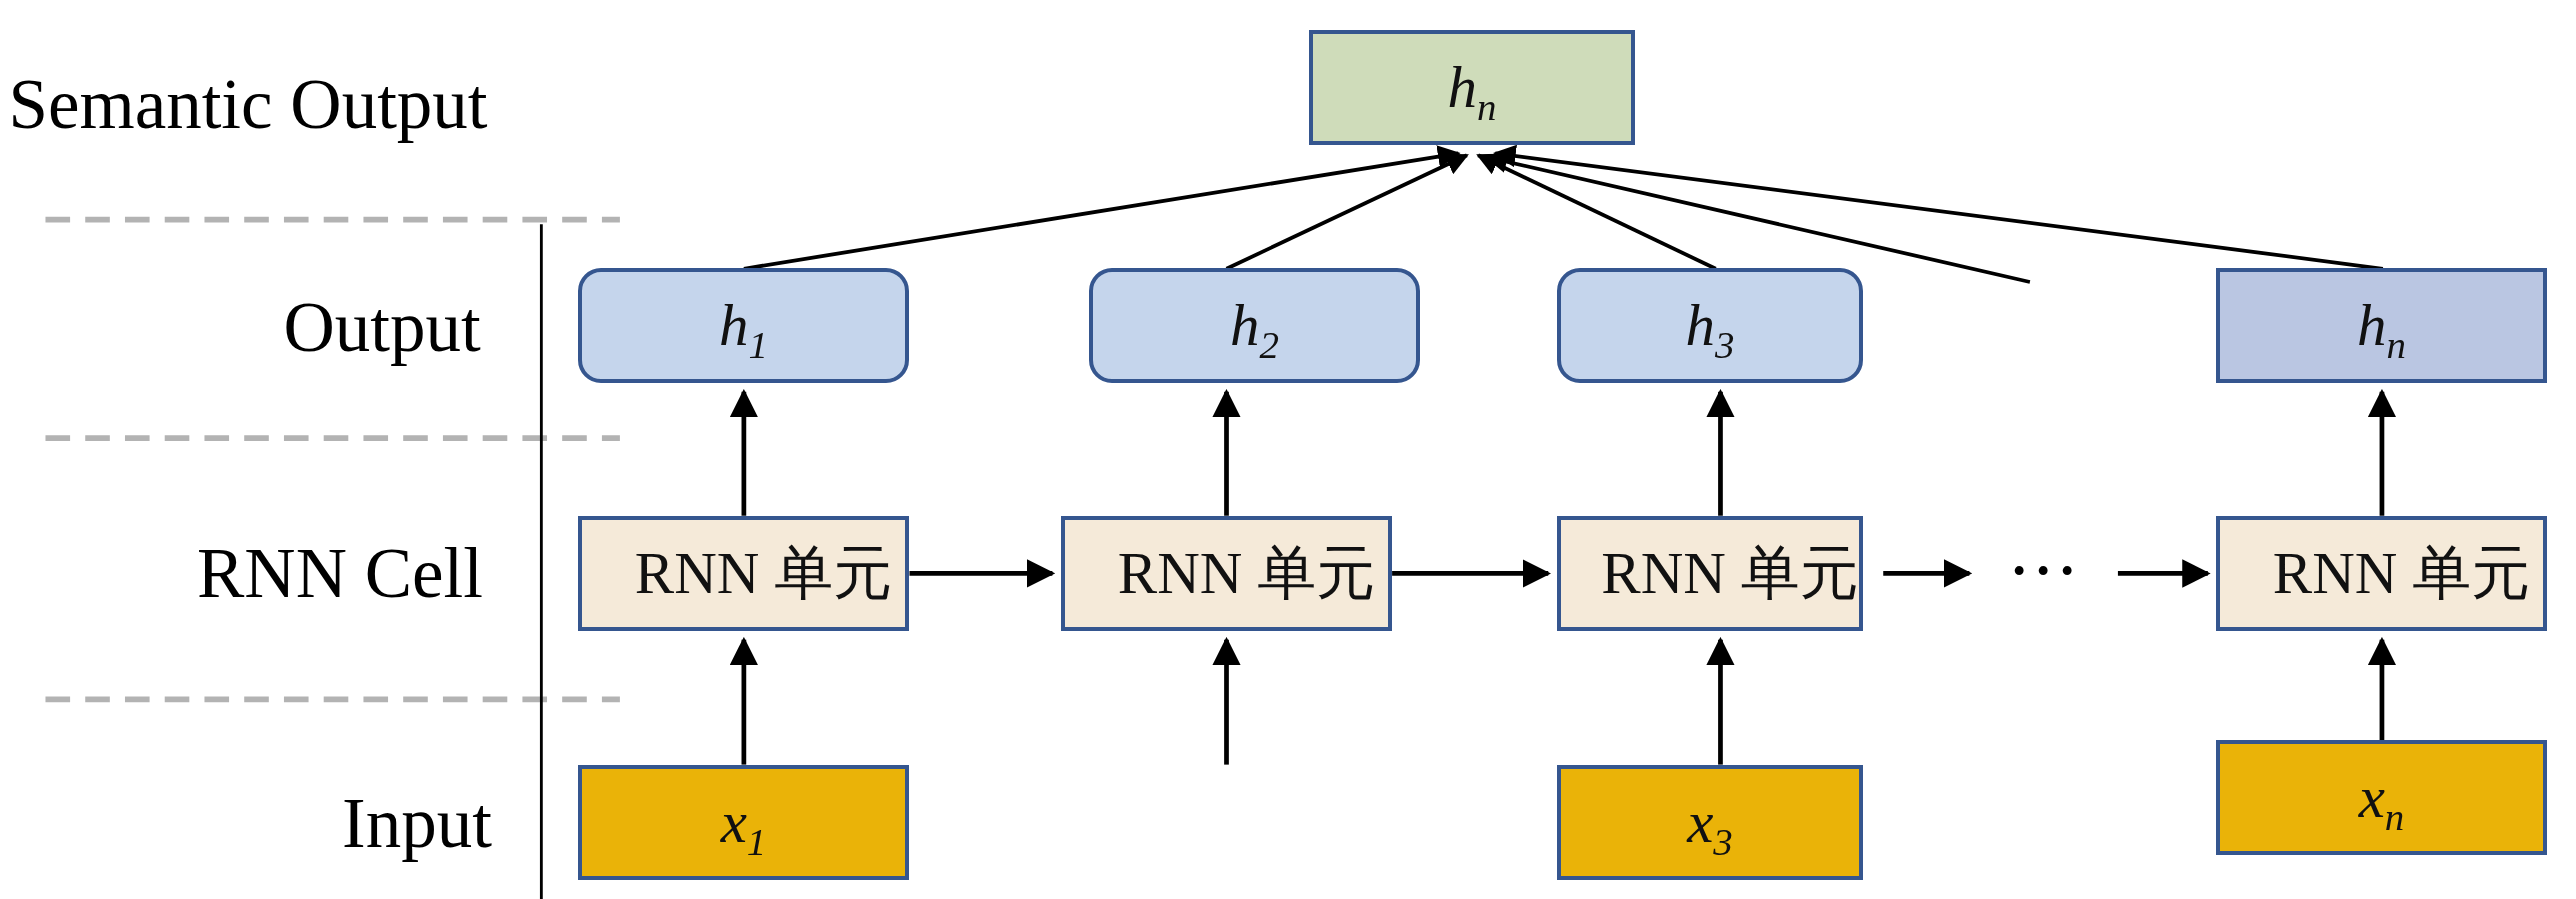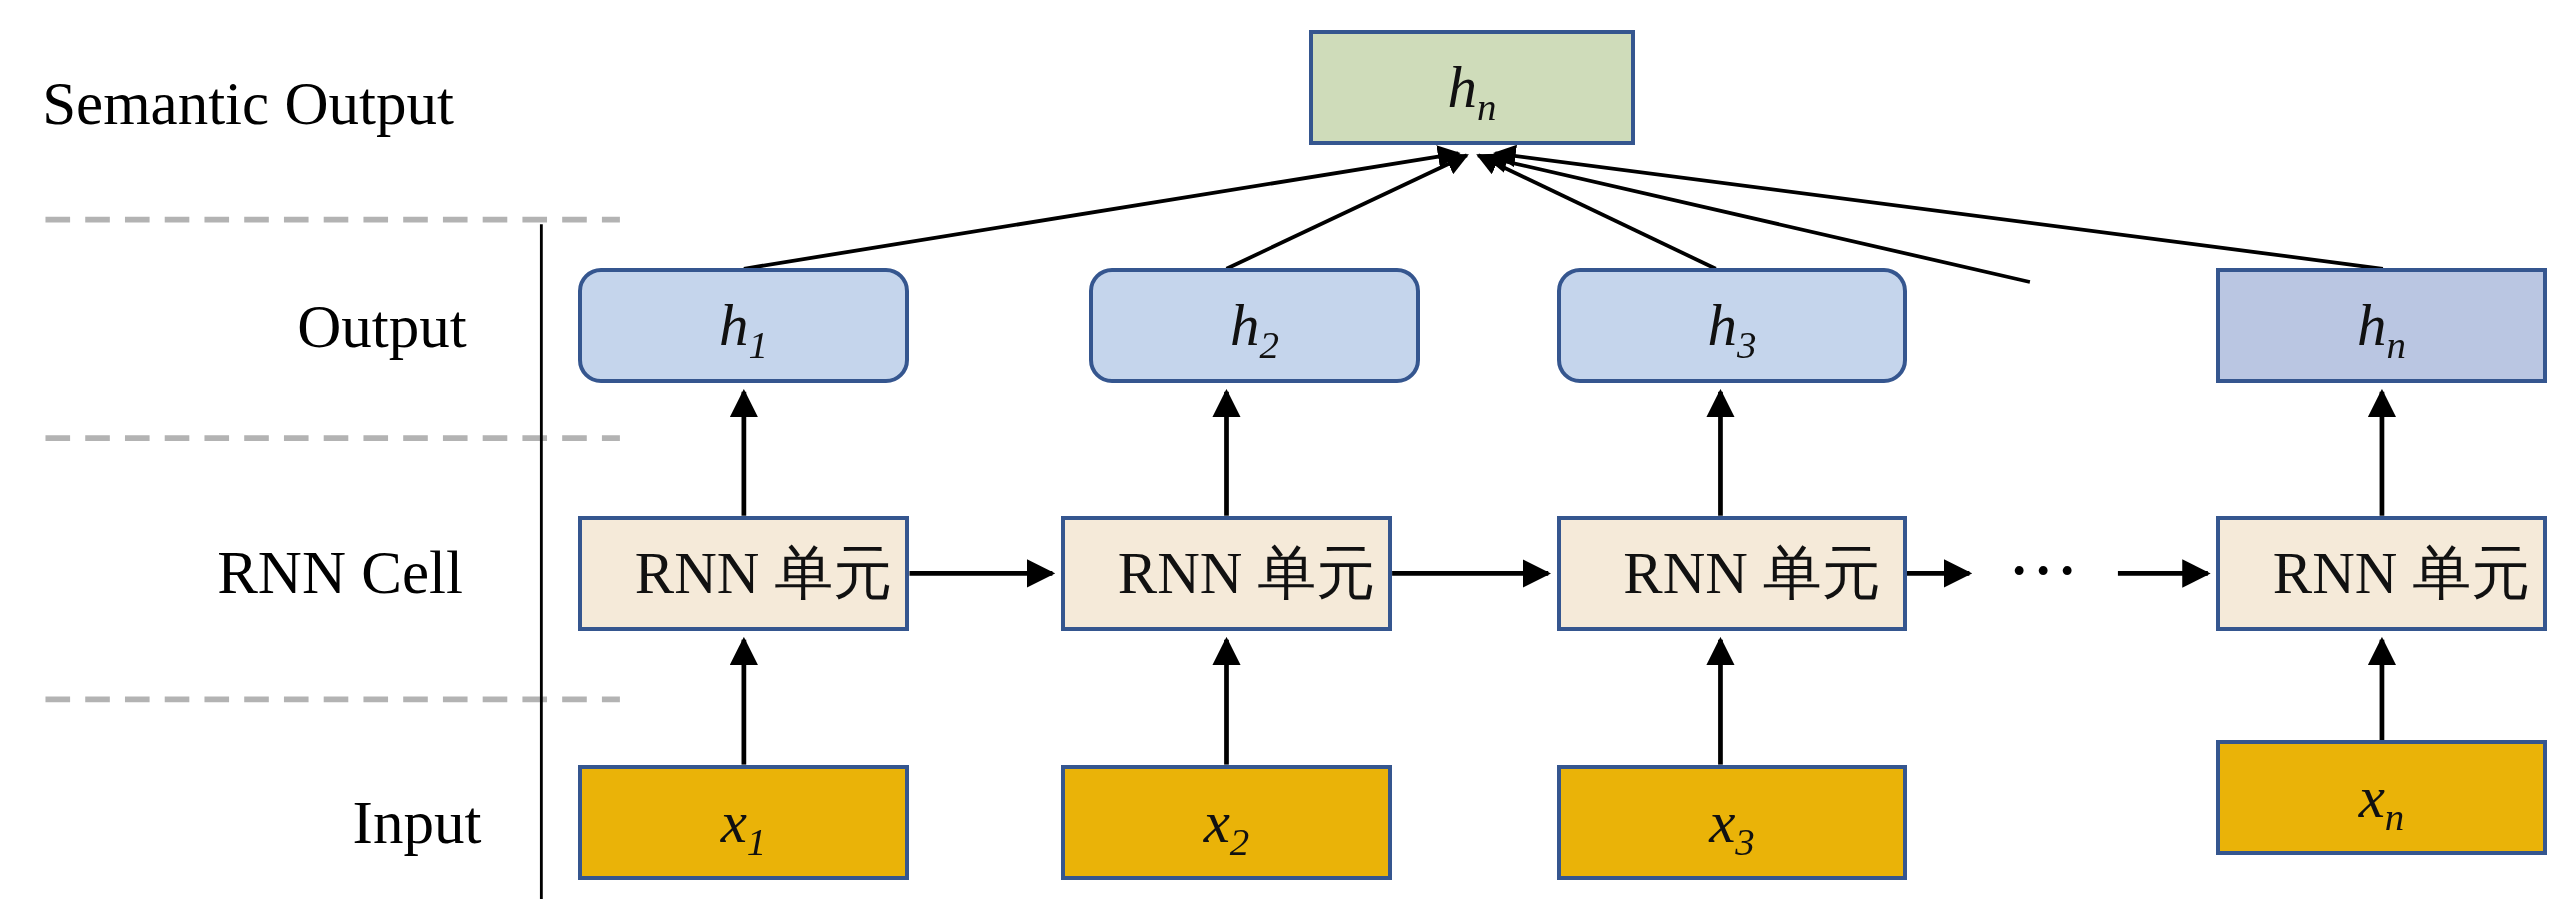--- a/index.html
+++ b/index.html
@@ -7,40 +7,40 @@
     position:relative;
     width:2576px;height:899px;
     background:#ffffff;
     font-family:"Liberation Serif","DejaVu Serif",serif;
     overflow:hidden;
   }
   .layer{position:absolute;left:0;top:0;width:2576px;height:899px;}
   .rowlabel{
     position:absolute;
     transform:translate(-50%,-50%);
-    font-size:61px;
+    font-size:71px;
     color:#000;
     white-space:nowrap;
   }
   .box{
     position:absolute;
     box-sizing:border-box;
     border:4.7px solid #35568f;
     display:flex;align-items:center;justify-content:center;
     font-size:59px;color:#111;
     white-space:nowrap;
   }
   .box .math{font-style:italic;}
   .box sub{font-size:0.66em;font-style:italic;line-height:0;}
   .green{background:#cfdcba;}
   .blue{background:#c5d5ec;border-radius:23px;}
   .blue-dark{background:#bac6e2;}
   .tan{background:#f5ead9;padding-left:40px;}
   .gray{background:#eab308;}
-  .w350{width:331px;} .w345{width:350px;}
+  .w350{width:331px;} .w345{width:306px;}
   .h122{height:115px;}
   .ellipsis{
     position:absolute;
     transform:translate(-50%,-54%);
     font-size:55px;font-weight:bold;color:#000;
     letter-spacing:5.7px;
   }
 </style>
 </head>
 <body>
@@ -115,23 +115,20 @@
   </div>
   <div class="box tan w350 h122" style="left:2216px;top:516px;">
     <span>RNN 单元</span>
   </div>
 
   <div class="ellipsis" style="left:2046px;top:573px;">···</div>
 
   <div class="box gray w350 h122" style="left:578px;top:765px;">
     <span class="math"><span>x</span><sub>1</sub></span>
   </div>
-  <div class="box gray w350 h122" style="left:1061px;top:765px;">
-    <span class="math"><span>x</span><sub>2</sub></span>
-  </div>
   <div class="box gray w345 h122" style="left:1557px;top:765px;">
     <span class="math"><span>x</span><sub>3</sub></span>
   </div>
   <div class="box gray w350 h122" style="left:2216px;top:740px;">
     <span class="math"><span>x</span><sub>n</sub></span>
   </div>
 
 </div>
 
 

